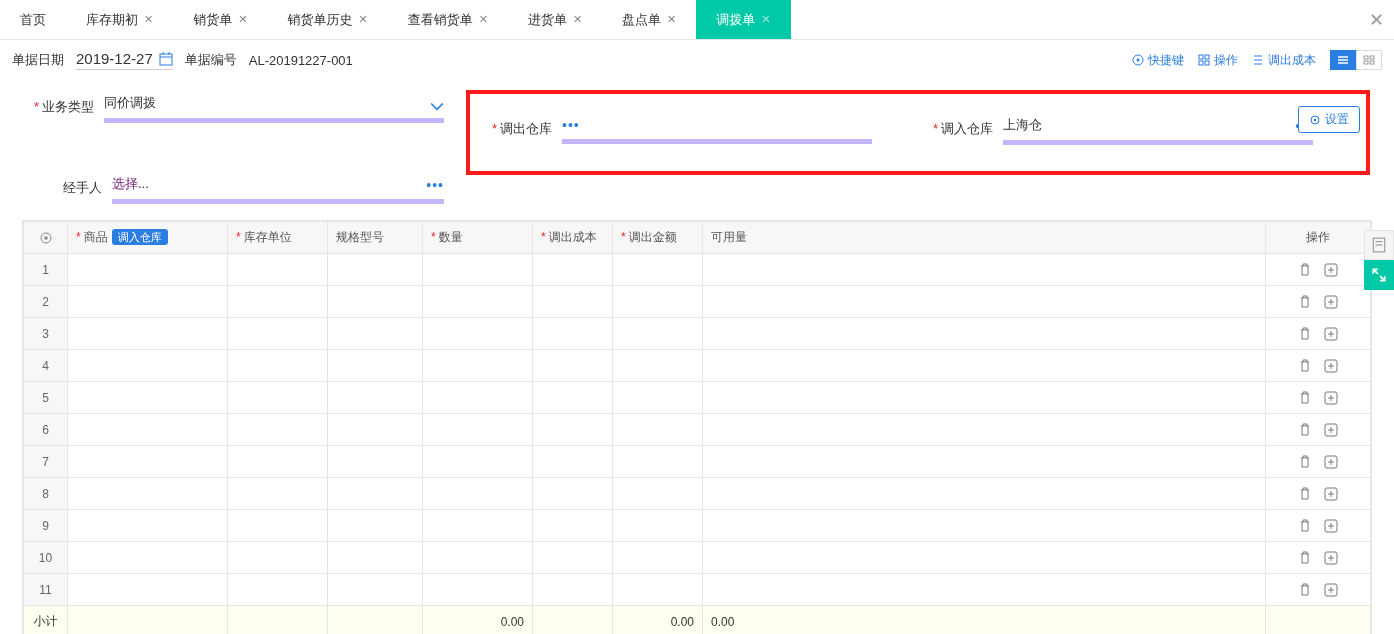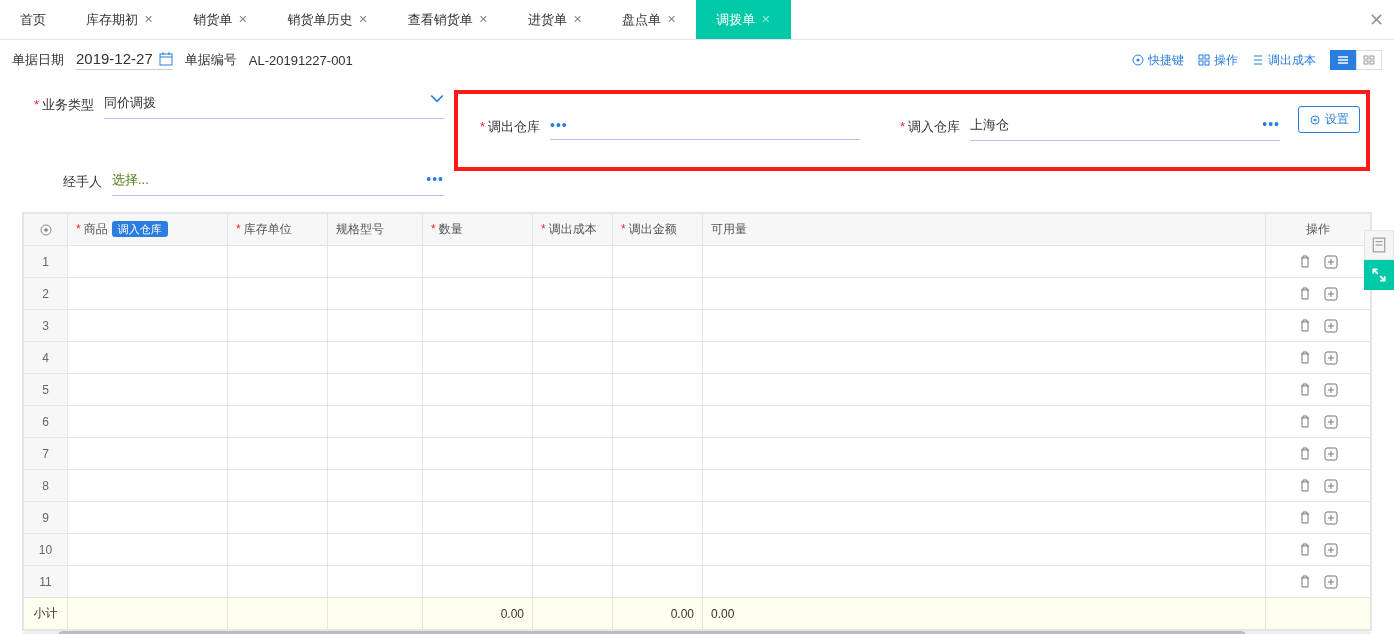--- a/index.html
+++ b/index.html
@@ -20,23 +20,23 @@
     .view-toggle { display: flex; gap: 0; }
     .view-btn { width: 26px; height: 20px; display:flex; align-items:center; justify-content:center; border:1px solid #ddd; cursor:pointer; }
     .view-btn.active { background:#2a7de1; border-color:#2a7de1; }
     
     .form-row { display: flex; padding: 10px 24px; gap: 0; align-items: flex-start; }
     .form-group { display: flex; align-items: center; width: 420px; position: relative; }
     .form-group-alt { display:flex; align-items:center; width: 420px; position:relative; }
     .req-star { color: #f5222d; margin-right: 3px; }
     .form-label { width: 70px; text-align: right; color: #333; }
     .form-label-noreq { width: 78px; text-align: right; color: #333; }
-    .form-input-wrap { flex:1; border-bottom:1px solid #c4b5fd; padding: 4px 0 6px; margin-left: 10px; display:flex; align-items:flex-start; position:relative;}
+    .form-input-wrap { flex:1; border-bottom:5px solid #c4b5fd; padding: 4px 0 6px; margin-left: 10px; display:flex; align-items:flex-end; position:relative;}
     .form-input-value { flex:1; }
-    .form-input-placeholder { color:#4d7c0f; }
+    .form-input-placeholder { color:#701a75; }
     .chevron-down { color:#2a7de1; font-size: 12px; }
     .dots-icon { color:#2a7de1; letter-spacing:1px; font-size:14px; }
     
     .highlight-box { border: 4px solid #ff1a1a; padding: 18px 0 26px 0; display:flex; position:relative; }
     .settings-btn { position:absolute; right:6px; top:12px; border:1px solid #2a7de1; color:#2a7de1; background:#fff; padding:4px 10px; font-size:12px; border-radius:3px; cursor:pointer; display:inline-flex; gap:4px; align-items:center;}
     
     .table-wrap { margin: 6px 22px 0 22px; border:1px solid #e5e5e5; position:relative;}
     table { border-collapse: collapse; width: 100%; table-layout: fixed; }
     th, td { border: 1px solid #e5e5e5; padding: 0; height: 32px; font-size: 12px; font-weight: normal; }
     th { background: #f7f7f7; text-align:left; padding-left:8px; color:#555;}
@@ -170,21 +170,21 @@
     <span class="form-input-wrap">
       <span class="form-input-value">同价调拨</span>
       <span class="chevron-down">
         <svg viewBox="0 0 12 8" width="14" height="10">
             <path d="M1 1 L6 6 L11 1" fill="none" stroke="#2a7de1" stroke-width="1.5"></path>
           </svg>
       </span>
     </span>
   </div>
 
-  <div class="highlight-box" style="flex:1; margin-left:10px;">
+  <div class="highlight-box" style="flex:1; margin-left:22px;gap:21px;">
     <div class="form-group-alt" style="margin-left:12px;">
       <span class="form-label"><span class="req-star">*</span><span>调出仓库</span></span>
       <span class="form-input-wrap" style="margin-right:30px;">
         <span class="dots-icon">•••</span>
       </span>
     </div>
     <div class="form-group-alt">
       <span class="form-label"><span class="req-star">*</span><span>调入仓库</span></span>
       <span class="form-input-wrap" style="margin-right:30px;">
         <span class="form-input-value">上海仓</span>

